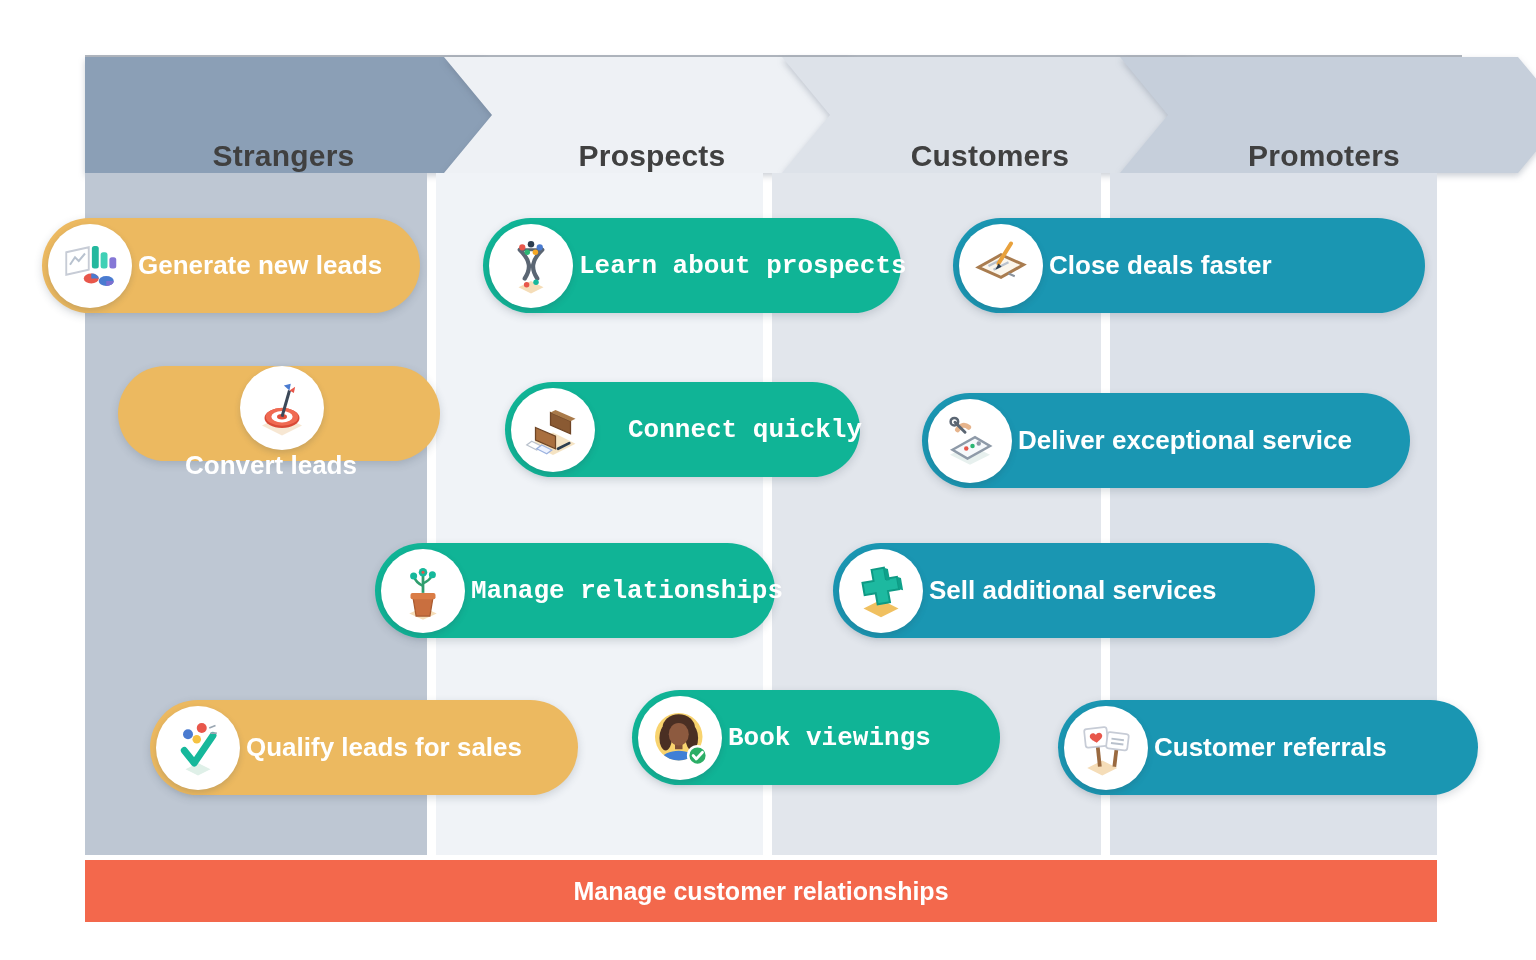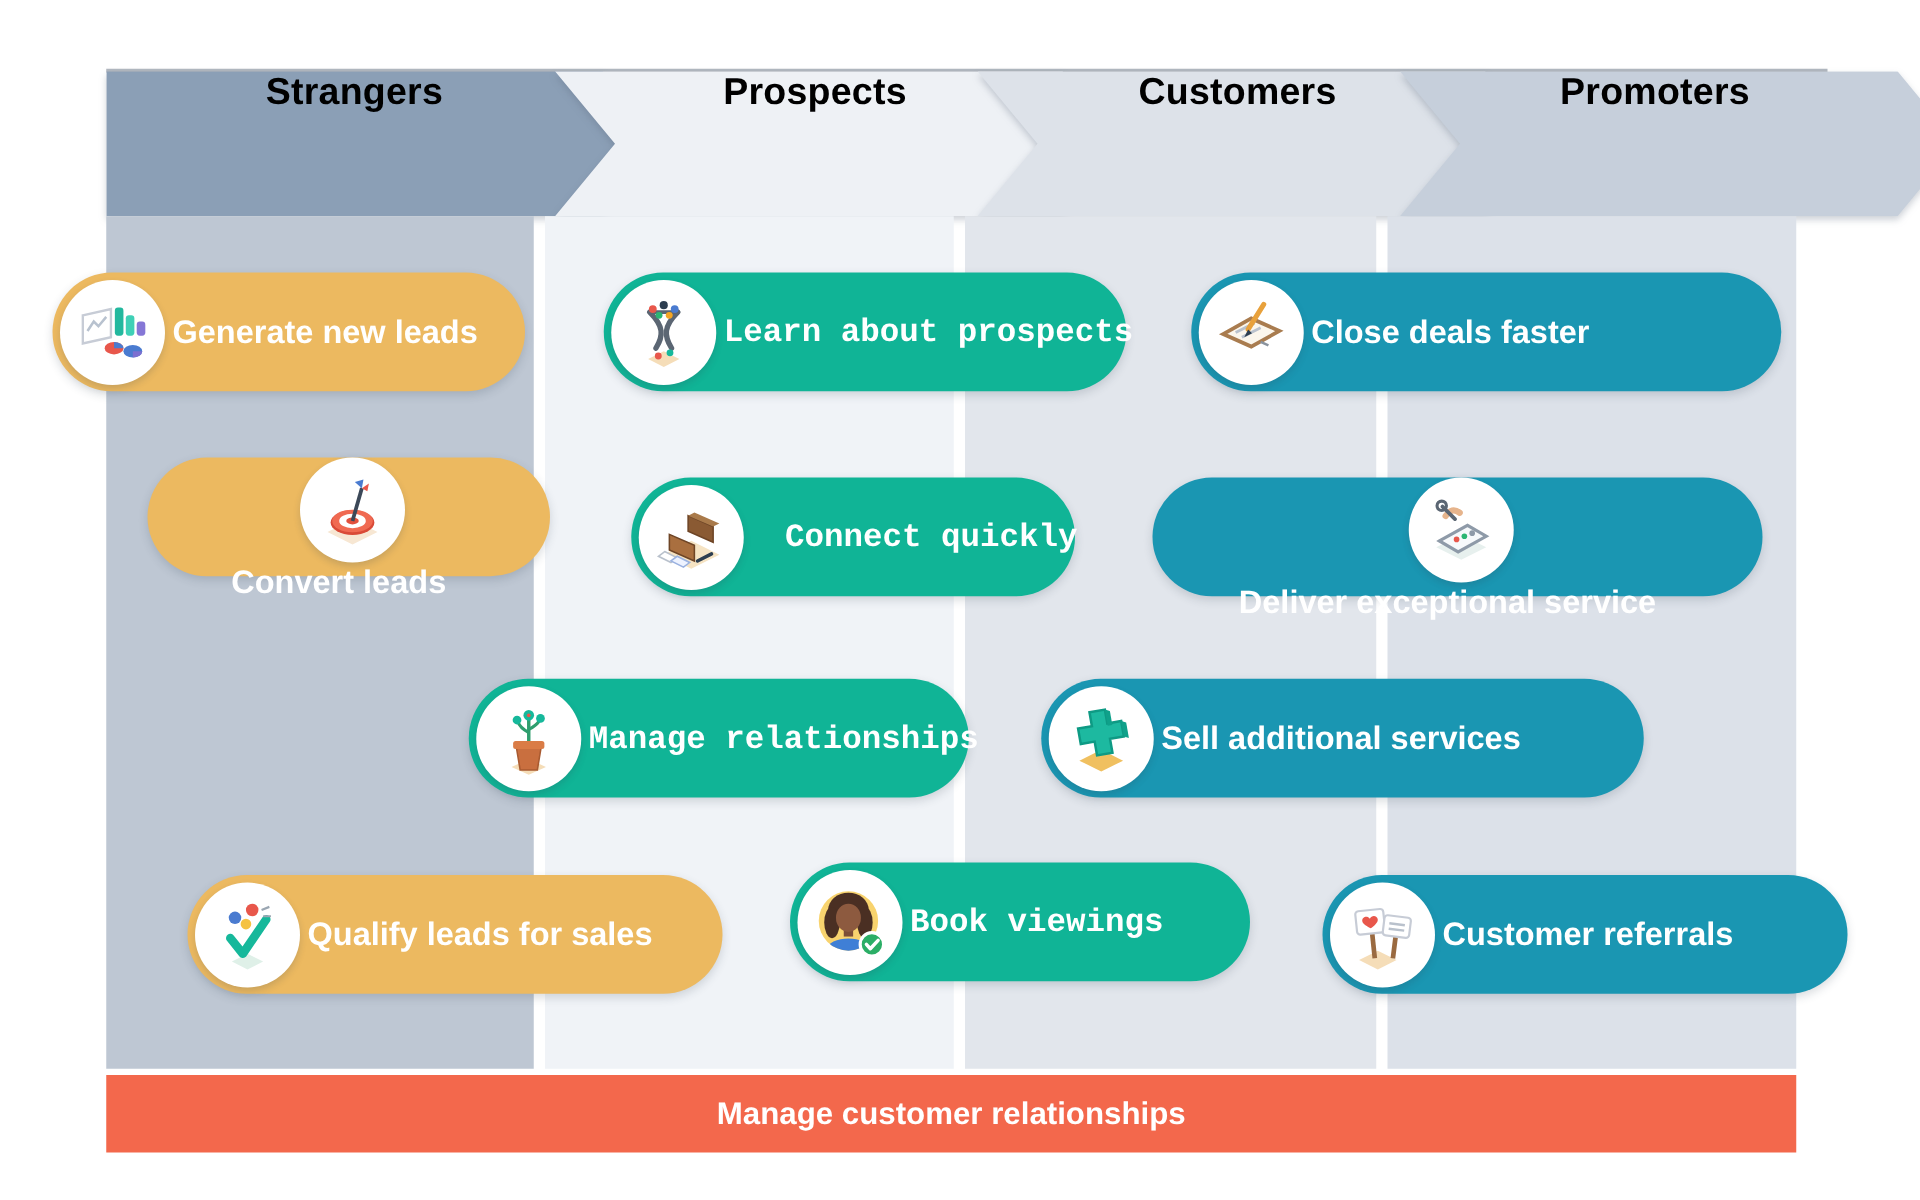--- a/index.html
+++ b/index.html
@@ -6,22 +6,22 @@
   .canvas{
     position:relative;width:1536px;height:960px;background:#ffffff;
     font-family:"Liberation Sans", sans-serif;overflow:hidden;
   }
   
   .top-rule{position:absolute;left:85px;top:55px;width:1377px;height:3px;background:#87919d;opacity:.65;}
 
   
   .stage-wrap{position:absolute;top:57px;height:116px;filter:drop-shadow(0 3px 3px rgba(90,104,124,.30));}
   .stage{
-    height:116px;display:flex;align-items:flex-start;justify-content:center;
-    font-weight:bold;font-size:30px;color:#000000;letter-spacing:.2px;
+    height:116px;display:flex;align-items:flex-end;justify-content:center;
+    font-weight:bold;font-size:30px;color:#404040;letter-spacing:.2px;
   }
   .stage-point{clip-path:polygon(0 0,calc(100% - 48px) 0,100% 50%,calc(100% - 48px) 100%,0 100%);padding-right:48px;}
   .stage-notch{clip-path:polygon(0 0,calc(100% - 48px) 0,100% 50%,calc(100% - 48px) 100%,0 100%,48px 50%);padding-right:58px;padding-left:20px;}
   .w-stage-1{left:85px;width:397px;}   .stage-1{background:#8b9fb6;width:397px;}
   .w-stage-2{left:444px;width:376px;}  .stage-2{background:#eef1f5;width:376px;}
   .w-stage-3{left:782px;width:376px;}  .stage-3{background:#dde2e9;width:376px;}
   .w-stage-4{left:1120px;width:368px;} .stage-4{background:#c6cfdb;width:368px;}
 
   
   .col{position:absolute;top:173px;height:682px;}
@@ -45,21 +45,21 @@
   .circle svg{width:60px;height:60px;display:block;}
   .pill-label{
     flex:1;text-align:left;color:#ffffff;font-weight:bold;font-size:26px;
     padding:0 22px 0 6px;white-space:nowrap;
   }
   .p1{left:42px;  top:218px;width:378px;}
   .p2{left:483px; top:218px;width:418px;}
   .p3{left:953px; top:218px;width:472px;}
   .p4{left:118px; top:366px;width:322px;flex-direction:column;}
   .p5{left:505px; top:382px;width:355px;gap:27px;}
-  .p6{left:922px; top:382px;width:488px;flex-direction:column;}
+  .p6{left:922px; top:393px;width:488px;}
   .p7{left:375px; top:543px;width:400px;}
   .p8{left:833px; top:543px;width:482px;}
   .p9{left:150px; top:700px;width:428px;}
   .p10{left:632px;top:690px;width:368px;}
   .p11{left:1058px;top:700px;width:420px;}
 
   
   .footer-bar{
     position:absolute;left:85px;top:860px;width:1352px;height:62px;background:#f3684c;
     display:flex;align-items:center;justify-content:center;color:#ffffff;

